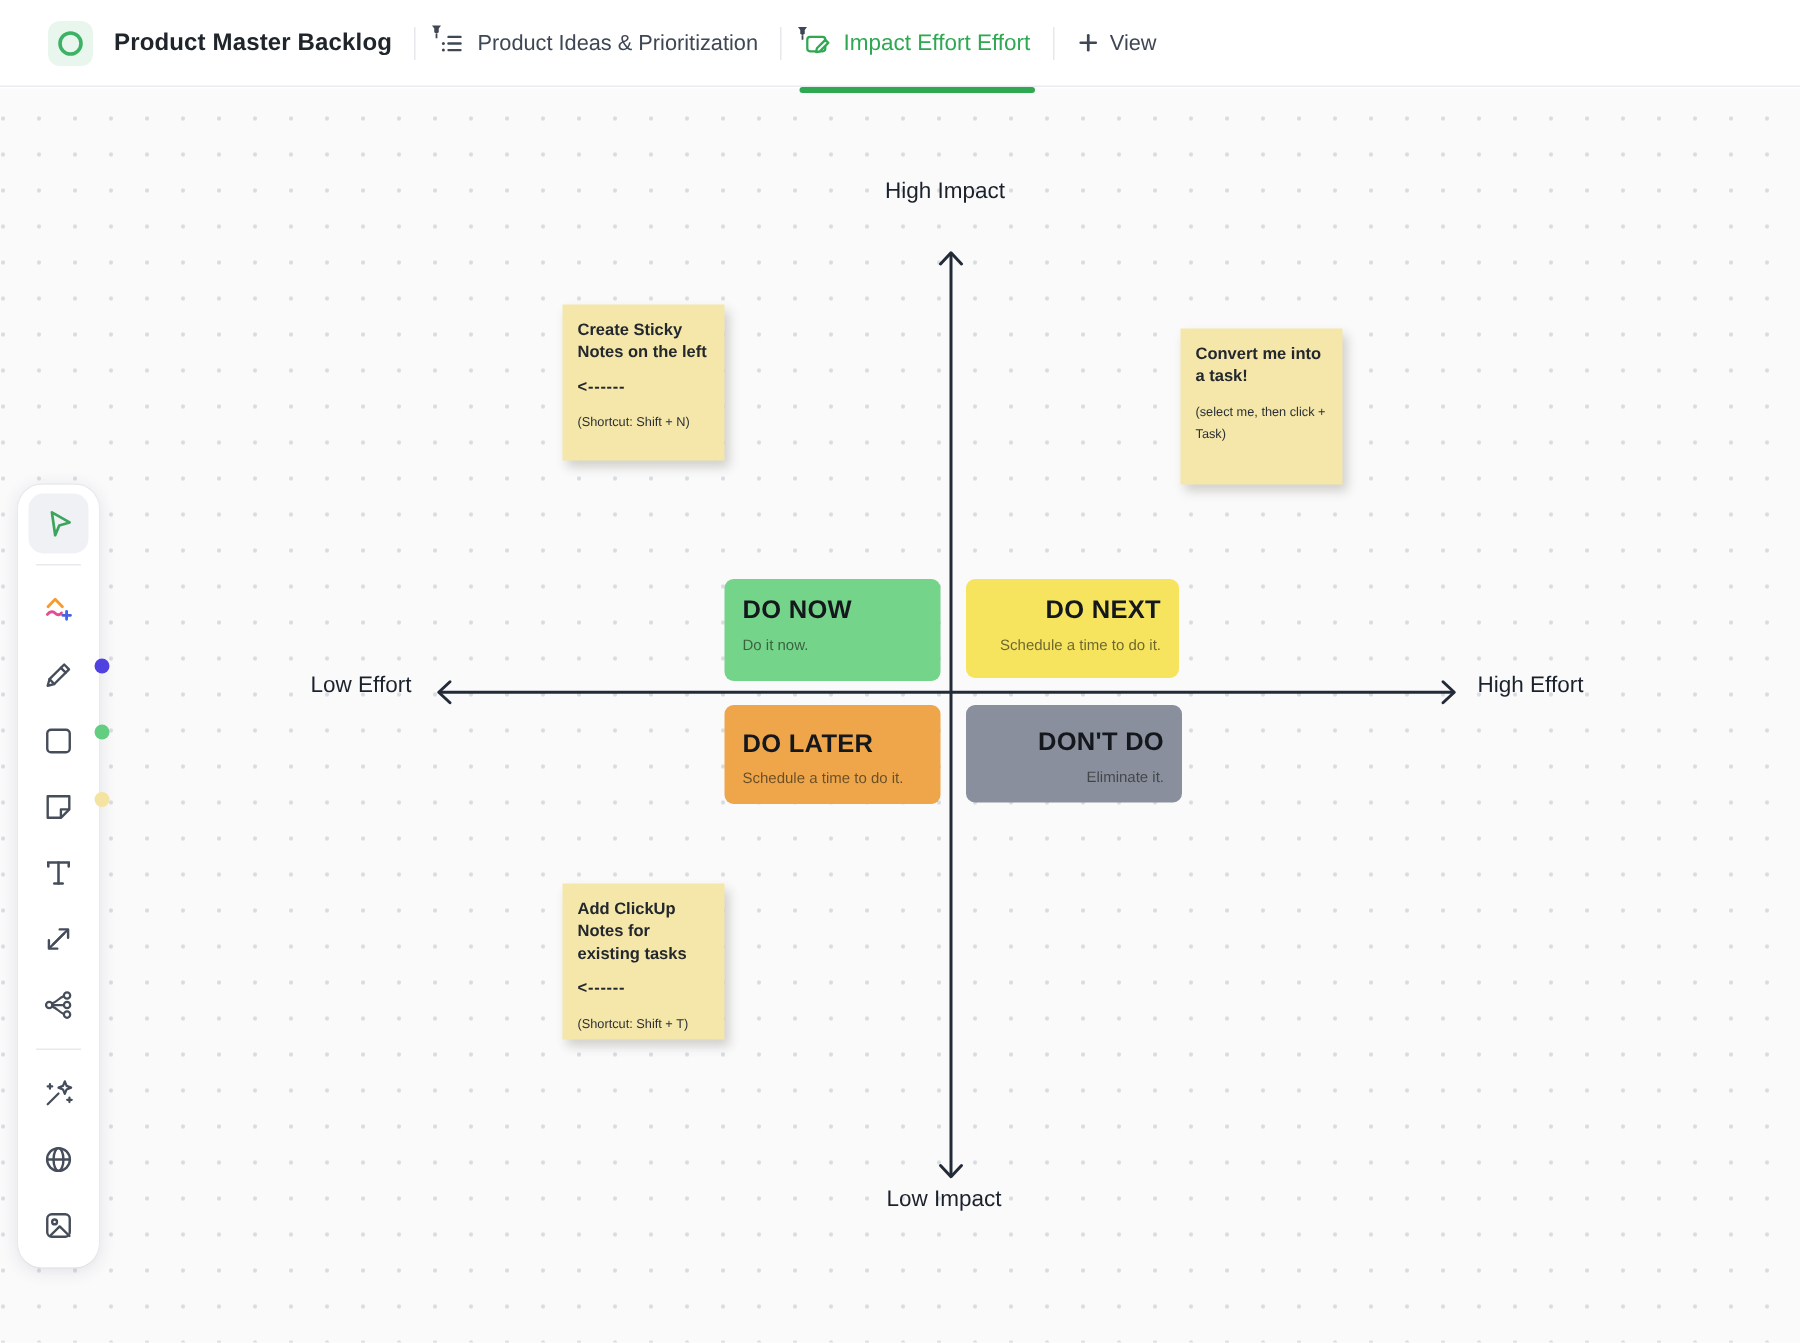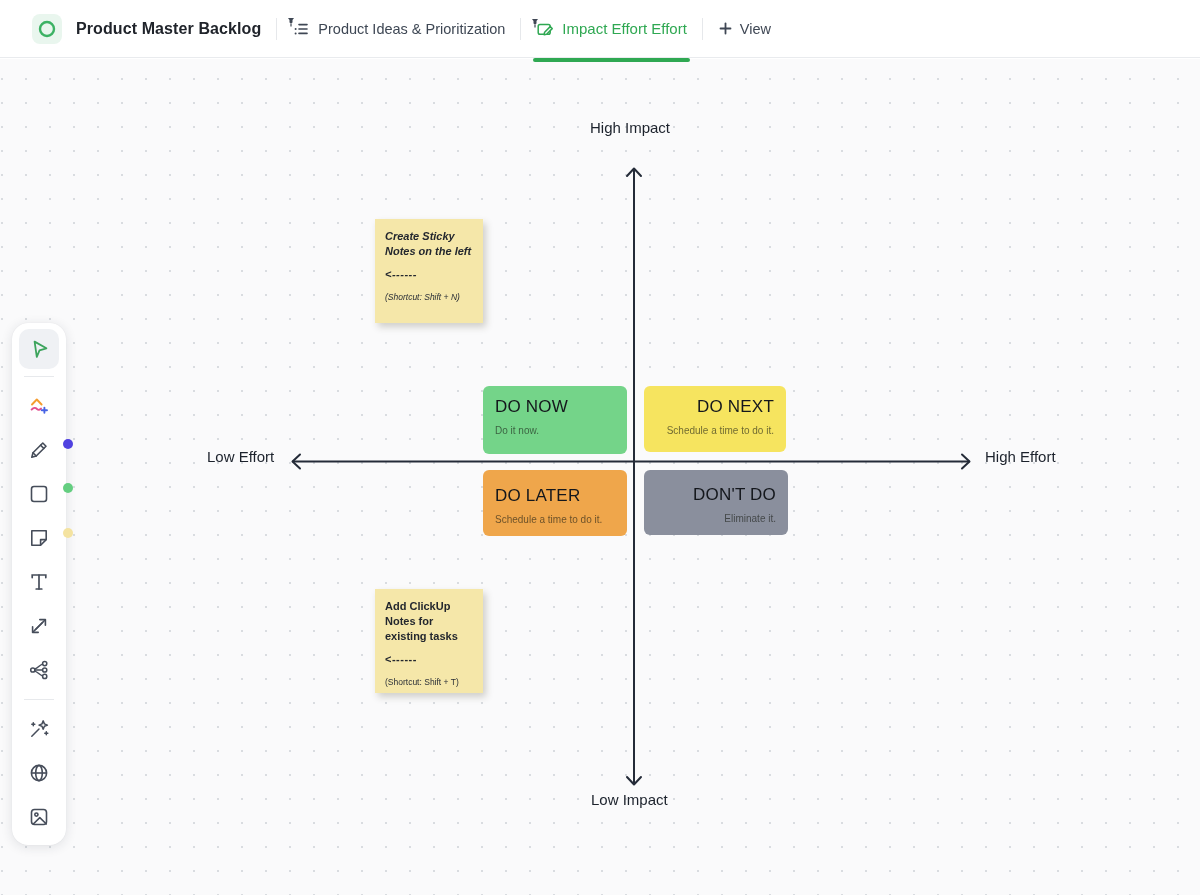--- a/index.html
+++ b/index.html
@@ -51,37 +51,37 @@
     position:absolute; font-size:15px; font-weight:500; color:#1C222C;
     white-space:nowrap; cursor:default;
   }
   .lbl-top    { left:590px; top:60px; }
   .lbl-bottom { left:591px; top:732px; }
   .lbl-left   { left:207px; top:389px; }
   .lbl-right  { left:985px; top:389px; }
 
   
   .quad { position:absolute; border-radius:6px; padding:11px 12px; cursor:pointer; }
-  .quad .q-title { font-size:17px; font-weight:400; color:#14171C; letter-spacing:.2px; }
+  .quad .q-title { font-size:17px; font-weight:700; color:#14171C; letter-spacing:.2px; }
   .quad .q-sub   { font-size:10px; color:rgba(22,26,20,.62); margin-top:8px; }
   .quad.right { text-align:right; }
   .q-donow   { left:483px; top:327px; width:144px; height:68px; }
   .q-donext  { left:644px; top:327px; width:142px; height:66px; }
   .q-dolater { left:483px; top:411px; width:144px; height:66px; padding-top:16px; }
   .q-dontdo  { left:644px; top:411px; width:144px; height:65px; padding-top:15px; }
 
   
   .note {
     position:absolute; width:108px; height:104px; padding:10px 10px;
     box-shadow:3px 4px 7px rgba(60,55,30,.22); cursor:pointer;
   }
   .note .n-title { font-size:11px; font-weight:700; color:#23272E; line-height:1.35; }
   .note .n-arrow { font-size:11px; font-weight:700; color:#23272E; margin-top:9px; letter-spacing:.5px; }
   .note .n-sub   { font-size:8.5px; color:#2A2F36; margin-top:10px; line-height:1.75; }
-  .note1 { left:375px; top:160px;font-style:italic; }
+  .note1 { left:375px; top:144px; }
   .note2 { left:787px; top:160px; }
   .note2 .n-sub { margin-top:8px; }
   .note3 { left:375px; top:530px; }
 
   
   .toolbar {
     position:absolute; left:12px; top:264px; width:54px;
     background:#fff; border-radius:16px; padding:6px 0;
     box-shadow:0 2px 12px rgba(30,40,60,.12), 0 0 1px rgba(30,40,60,.10);
     display:flex; flex-direction:column; align-items:center; z-index:5;
@@ -197,20 +197,24 @@
   <div class="quad q-dontdo right" style="background-color: rgb(138, 143, 157);">
     <div class="q-title">DON'T DO</div>
     <div class="q-sub">Eliminate it.</div>
   </div>
 
   <div class="note note1" style="background-color: rgb(245, 231, 169);">
     <div class="n-title">Create Sticky Notes on the left</div>
     <div class="n-arrow">&lt;------</div>
     <div class="n-sub">(Shortcut: Shift + N)</div>
   </div>
+  <div class="note note2" style="background-color: rgb(245, 231, 169);">
+    <div class="n-title">Convert me into a task!</div>
+    <div class="n-sub">(select me, then click + Task)</div>
+  </div>
   <div class="note note3" style="background-color: rgb(245, 231, 169);">
     <div class="n-title">Add ClickUp Notes for existing tasks</div>
     <div class="n-arrow">&lt;------</div>
     <div class="n-sub">(Shortcut: Shift + T)</div>
   </div>
 
   <nav class="toolbar">
     <div class="tb-active">
       <span style="display:flex;">
         <svg width="24" height="24" viewBox="0 0 24 24" fill="none" stroke="#3CA45C" stroke-width="1.8" stroke-linejoin="round">

